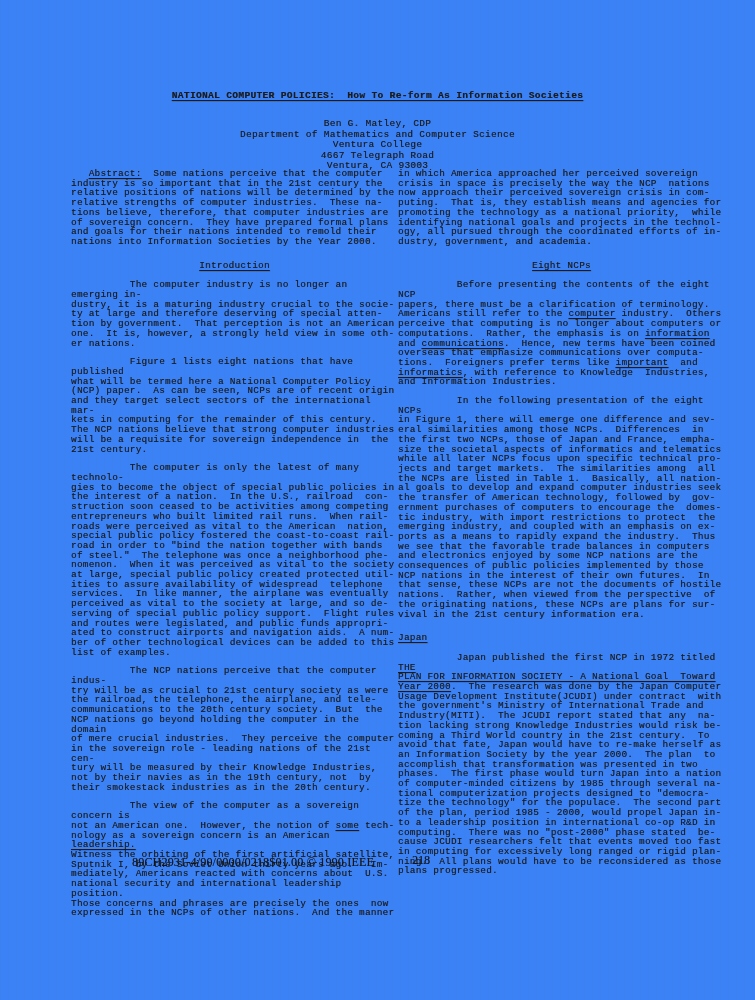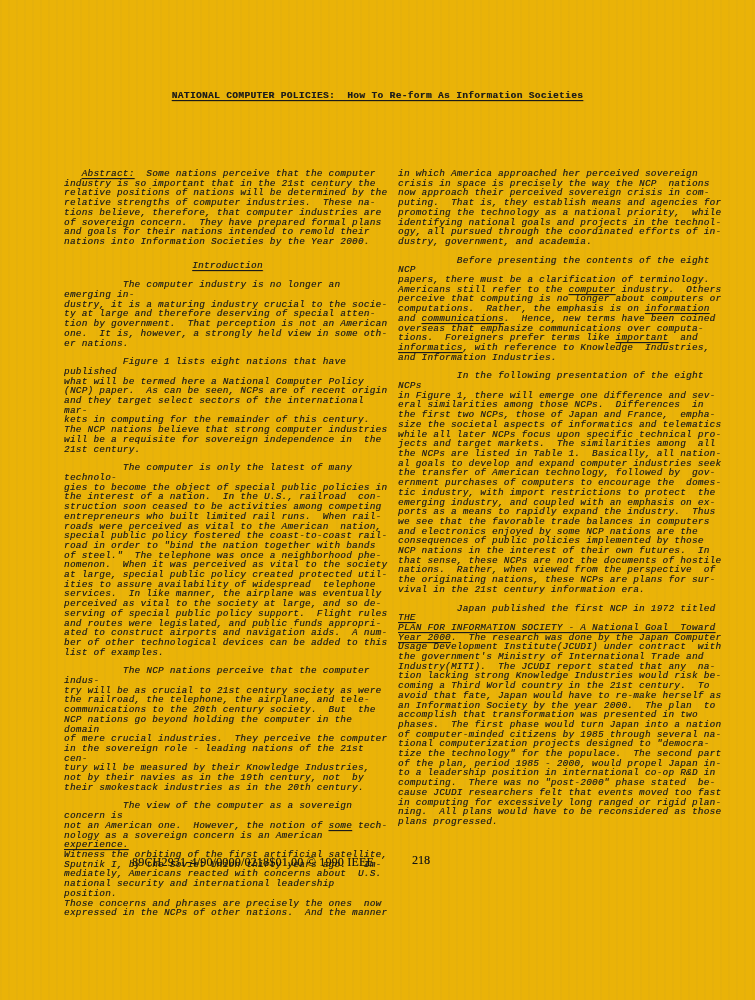--- a/index.html
+++ b/index.html
@@ -1,19 +1,19 @@
 <!DOCTYPE html>
 <html><head>
 <meta charset="utf-8">
 <style>
   html,body{margin:0;padding:0;background:#ffffff;}
   .page{
     position:relative;
     width:755px;height:1000px;
-    background:#eab308;
+    background:#3b82f6;
     overflow:hidden;
     font-family:"Liberation Mono","DejaVu Sans Mono",monospace;
     color:#1b1b1b;
   }
   
   .page::before{
     content:"";position:absolute;inset:0;pointer-events:none;
     background:repeating-linear-gradient(90deg,rgba(110,110,110,0.03) 0 2px,transparent 2px 8px);
   }
   .paper-title{
@@ -25,22 +25,22 @@
     white-space:pre;
   }
   .author-block{
     position:absolute;top:119px;left:0;width:100%;
     text-align:center;
     font-size:9.4px;line-height:10.6px;letter-spacing:0.35px;
     white-space:pre-line;
     text-shadow:0.3px 0.3px 0.4px rgba(25,25,25,0.5);
   }
   .columns{
-    position:absolute;top:169px;left:64px;
-    display:flex;gap:7px;font-style:italic;
+    position:absolute;top:169px;left:71px;
+    display:flex;
   }
   .col{
     width:327px;
     font-size:9.3px;line-height:9.7px;letter-spacing:0.3px;
     text-shadow:0.3px 0.3px 0.4px rgba(25,25,25,0.5);
   }
   .para{white-space:pre-wrap;margin:0 0 9px 0;}
   .col-heading{
     text-align:center;margin:14px 0 10px 0;
     text-decoration:underline;text-underline-offset:2px;
@@ -62,20 +62,25 @@
     margin-left:46px;
   }
 </style>
 </head>
 <body>
 
 <div class="page">
 
   <div class="paper-title">NATIONAL COMPUTER POLICIES:  How To Re-form As Information Societies</div>
 
+  <div class="author-block">Ben G. Matley, CDP
+Department of Mathematics and Computer Science
+Ventura College
+4667 Telegraph Road
+Ventura,  CA  93003</div>
 
   <div class="columns">
 
     <div class="col">
       <div class="para">   <u>Abstract:</u>  Some nations perceive that the computer
 industry is so important that in the 21st century the
 relative positions of nations will be determined by the
 relative strengths of computer industries.  These na-
 tions believe, therefore, that computer industries are
 of sovereign concern.  They have prepared formal plans
@@ -120,38 +125,39 @@
 the railroad, the telephone, the airplane, and tele-
 communications to the 20th century society.  But  the
 NCP nations go beyond holding the computer in the domain
 of mere crucial industries.  They perceive the computer
 in the sovereign role - leading nations of the 21st cen-
 tury will be measured by their Knowledge Industries,
 not by their navies as in the 19th century, not  by
 their smokestack industries as in the 20th century.</div>
       <div class="para">          The view of the computer as a sovereign concern is
 not an American one.  However, the notion of <u>some</u> tech-
-nology as a sovereign concern is an American <u>experience.</u>
+nology as a sovereign concern is an American <u>leadership.</u>
 Witness the orbiting of the first artificial satellite,
 Sputnik I, by the Soviet Union thirty years ago.   Im-
 mediately, Americans reacted with concerns about  U.S.
 national security and international leadership position.
 Those concerns and phrases are precisely the ones  now
 expressed in the NCPs of other nations.  And the manner</div>
     </div>
 
     <div class="col">
       <div class="para">in which America approached her perceived sovereign
 crisis in space is precisely the way the NCP  nations
 now approach their perceived sovereign crisis in com-
 puting.  That is, they establish means and agencies for
 promoting the technology as a national priority,  while
 identifying national goals and projects in the technol-
 ogy, all pursued through the coordinated efforts of in-
 dustry, government, and academia.</div>
+      <div class="col-heading">Eight NCPs</div>
       <div class="para">          Before presenting the contents of the eight NCP
 papers, there must be a clarification of terminology.
 Americans still refer to the <u>computer</u> industry.  Others
 perceive that computing is no longer about computers or
 computations.  Rather, the emphasis is on <u>information</u>
 and <u>communications</u>.  Hence, new terms have been coined
 overseas that emphasize communications over computa-
 tions.  Foreigners prefer terms like <u>important</u>  and
 <u>informatics</u>, with reference to Knowledge  Industries,
 and Information Industries.</div>
@@ -170,20 +176,21 @@
 emerging industry, and coupled with an emphasis on ex-
 ports as a means to rapidly expand the industry.  Thus
 we see that the favorable trade balances in computers
 and electronics enjoyed by some NCP nations are the
 consequences of public policies implemented by those
 NCP nations in the interest of their own futures.  In
 that sense, these NCPs are not the documents of hostile
 nations.  Rather, when viewed from the perspective  of
 the originating nations, these NCPs are plans for sur-
 vival in the 21st century information era.</div>
+      <div class="col-heading side">Japan</div>
       <div class="para">          Japan published the first NCP in 1972 titled <u>THE</u>
 <u>PLAN FOR INFORMATION SOCIETY - A National Goal  Toward</u>
 <u>Year 2000</u>.  The research was done by the Japan Computer
 Usage Development Institute(JCUDI) under contract  with
 the government's Ministry of International Trade and
 Industry(MITI).  The JCUDI report stated that any  na-
 tion lacking strong Knowledge Industries would risk be-
 coming a Third World country in the 21st century.  To
 avoid that fate, Japan would have to re-make herself as
 an Information Society by the year 2000.  The plan  to

